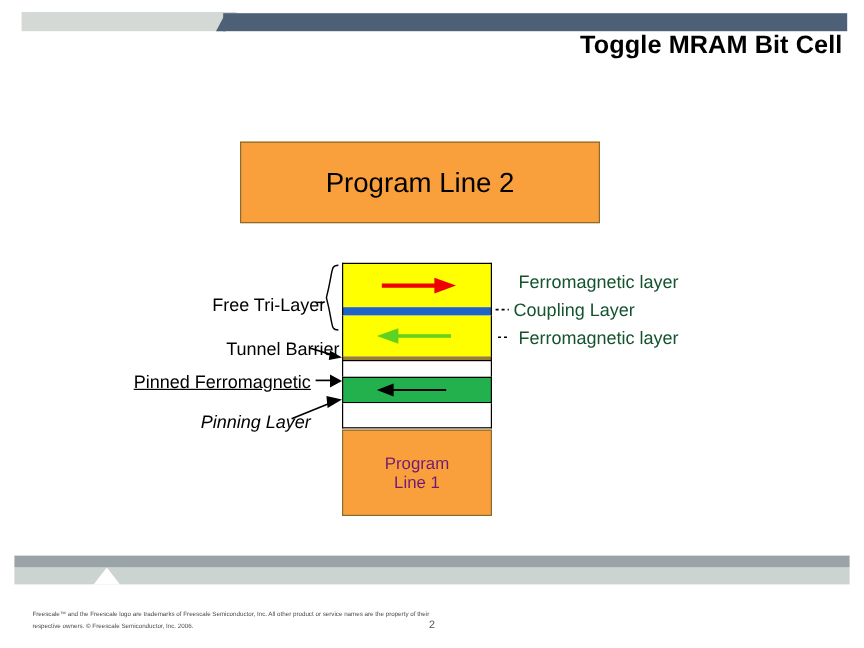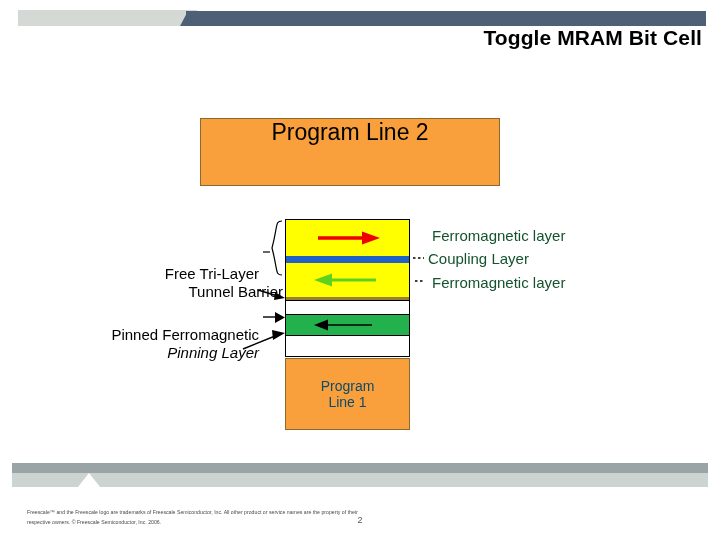--- a/index.html
+++ b/index.html
@@ -69,20 +69,21 @@
   .pl2-box {
     position: absolute;
     left: 200px;
     top: 118px;
     width: 300px;
     height: 68px;
     background: #f9a03c;
     border: 1px solid #8a6a2f;
     box-sizing: border-box;
     display: flex;
+    align-items: center;
     justify-content: center;
   }
   .pl2-label {
     font-size: 23px;
     color: #000000;
   }
   .pl1-box {
     position: absolute;
     left: 285px;
     top: 358px;
@@ -92,21 +93,21 @@
     border: 1px solid #8a6a2f;
     box-sizing: border-box;
     display: flex;
     flex-direction: column;
     align-items: center;
     justify-content: center;
     line-height: 1.15;
   }
   .pl1-label {
     font-size: 14px;
-    color: #0c4a6e;
+    color: #701a75;
     text-align: center;
   }
 
   
   .stack {
     position: absolute;
     left: 285px;
     top: 219px;
     width: 125px;
   }
@@ -162,23 +163,23 @@
   .arrow-black { left: 28px; }
 
   
   .lbl {
     position: absolute;
     font-size: 15px;
     color: #000000;
     white-space: nowrap;
     text-align: right;
   }
-  .lbl-free    { right: 461px; top: 246px; margin-top: 19px; }
+  .lbl-free    { right: 449px; top: 246px; }
   .lbl-tunnel  { right: 437px; top: 283px; }
-  .lbl-pinned  { right: 461px; top: 326px; }
+  .lbl-pinned  { right: 461px; top: 310px; text-decoration: underline; }
   .lbl-pinning { right: 461px; top: 344px; font-style: italic; }
 
   
   .rlbl {
     position: absolute;
     font-size: 15px;
     color: #14532d;
     white-space: nowrap;
   }
   .rlbl-f1 { left: 432px; top: 227px; }

